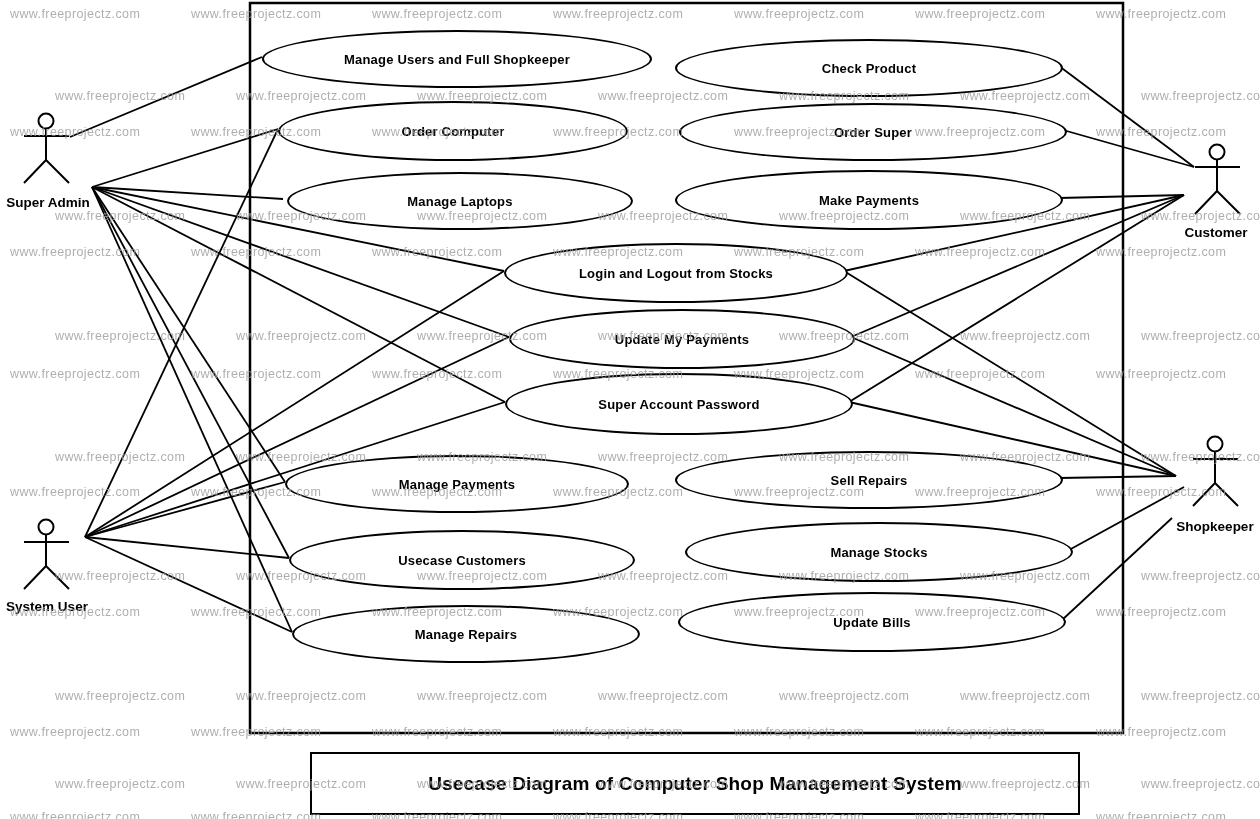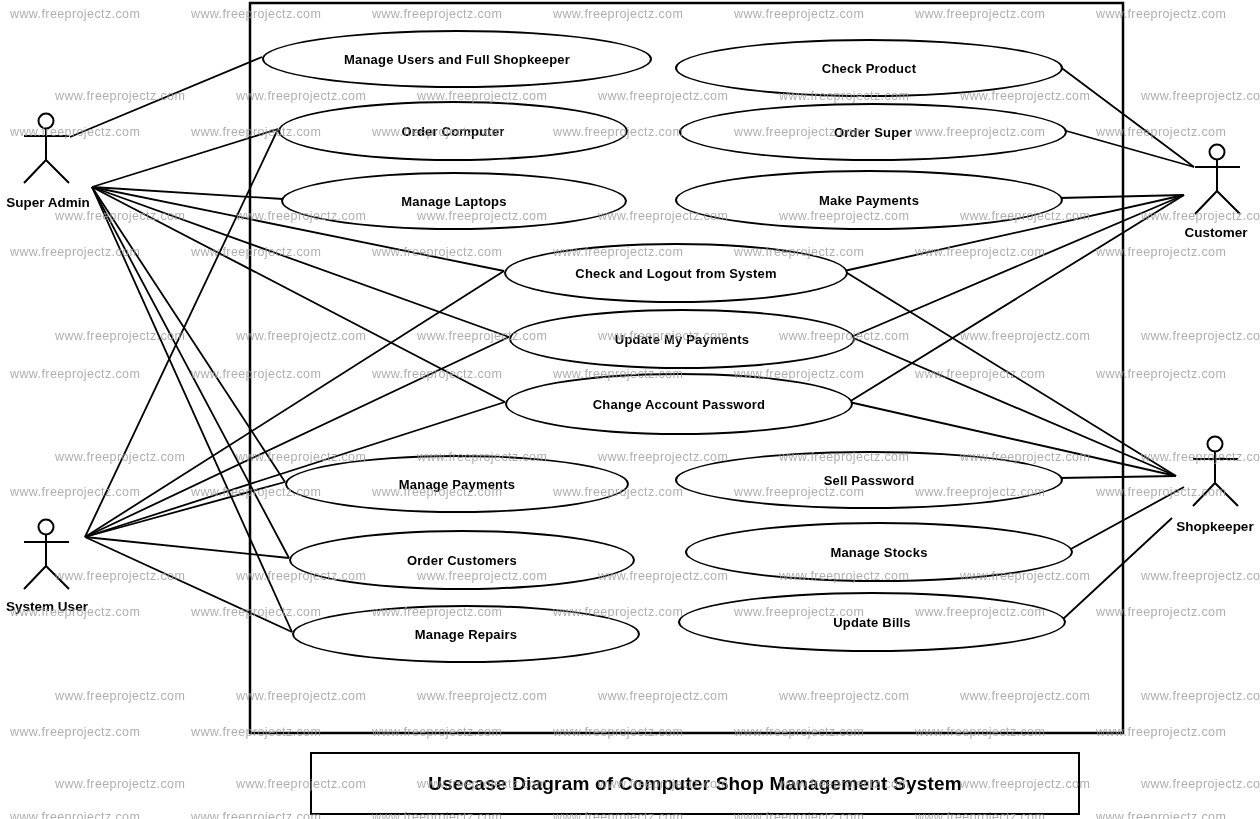--- a/index.html
+++ b/index.html
@@ -86,31 +86,31 @@
         <g>
           <circle cx="1215" cy="444" r="7.5"></circle>
           <path d="M1215,451.5 V483 M1193,459 H1238 M1215,483 L1193,506 M1215,483 L1238,506"></path>
         </g>
       </g>
   </svg>
 
   <div id="usecases">
       <div class="uc" style="left: 262px; top: 30px; width: 386px; height: 54px;">Manage Users and Full Shopkeeper</div>
       <div class="uc" style="left: 278px; top: 101px; width: 346px; height: 56px;">Order Computer</div>
-      <div class="uc" style="left: 281px; top: 172px; width: 342px; height: 54px;">Manage Laptops</div>
+      <div class="uc" style="left: 287px; top: 172px; width: 342px; height: 54px;">Manage Laptops</div>
       <div class="uc" style="left: 675px; top: 39px; width: 384px; height: 54px;">Check Product</div>
       <div class="uc" style="left: 679px; top: 103px; width: 384px; height: 54px;">Order Super</div>
       <div class="uc" style="left: 675px; top: 170px; width: 384px; height: 56px;">Make Payments</div>
-      <div class="uc" style="left: 504px; top: 243px; width: 340px; height: 56px;">Check and Logout from System</div>
+      <div class="uc" style="left: 504px; top: 243px; width: 340px; height: 56px;">Login and Logout from Stocks</div>
       <div class="uc" style="left: 509px; top: 309px; width: 342px; height: 56px;">Update My Payments</div>
-      <div class="uc" style="left: 505px; top: 373px; width: 344px; height: 58px;">Change Account Password</div>
+      <div class="uc" style="left: 505px; top: 373px; width: 344px; height: 58px;">Super Account Password</div>
       <div class="uc" style="left: 285px; top: 455px; width: 340px; height: 54px;">Manage Payments</div>
-      <div class="uc" style="left: 289px; top: 530px; width: 342px; height: 56px;">Order Customers</div>
+      <div class="uc" style="left: 289px; top: 530px; width: 342px; height: 56px;">Usecase Customers</div>
       <div class="uc" style="left: 292px; top: 605px; width: 344px; height: 54px;">Manage Repairs</div>
-      <div class="uc" style="left: 675px; top: 451px; width: 384px; height: 54px;">Sell Password</div>
+      <div class="uc" style="left: 675px; top: 451px; width: 384px; height: 54px;">Sell Repairs</div>
       <div class="uc" style="left: 685px; top: 522px; width: 384px; height: 56px;">Manage Stocks</div>
       <div class="uc" style="left: 678px; top: 592px; width: 384px; height: 56px;">Update Bills</div>
     </div>
   <div id="actor-labels">
       <div class="actor-label" style="left: -2px; top: 195px; width: 100px;">Super Admin</div>
       <div class="actor-label" style="left: -3px; top: 599px; width: 100px;">System User</div>
       <div class="actor-label" style="left: 1166px; top: 225px; width: 100px;">Customer</div>
       <div class="actor-label" style="left: 1163px; top: 519px; width: 104px;">Shopkeeper</div>
     </div>
 

